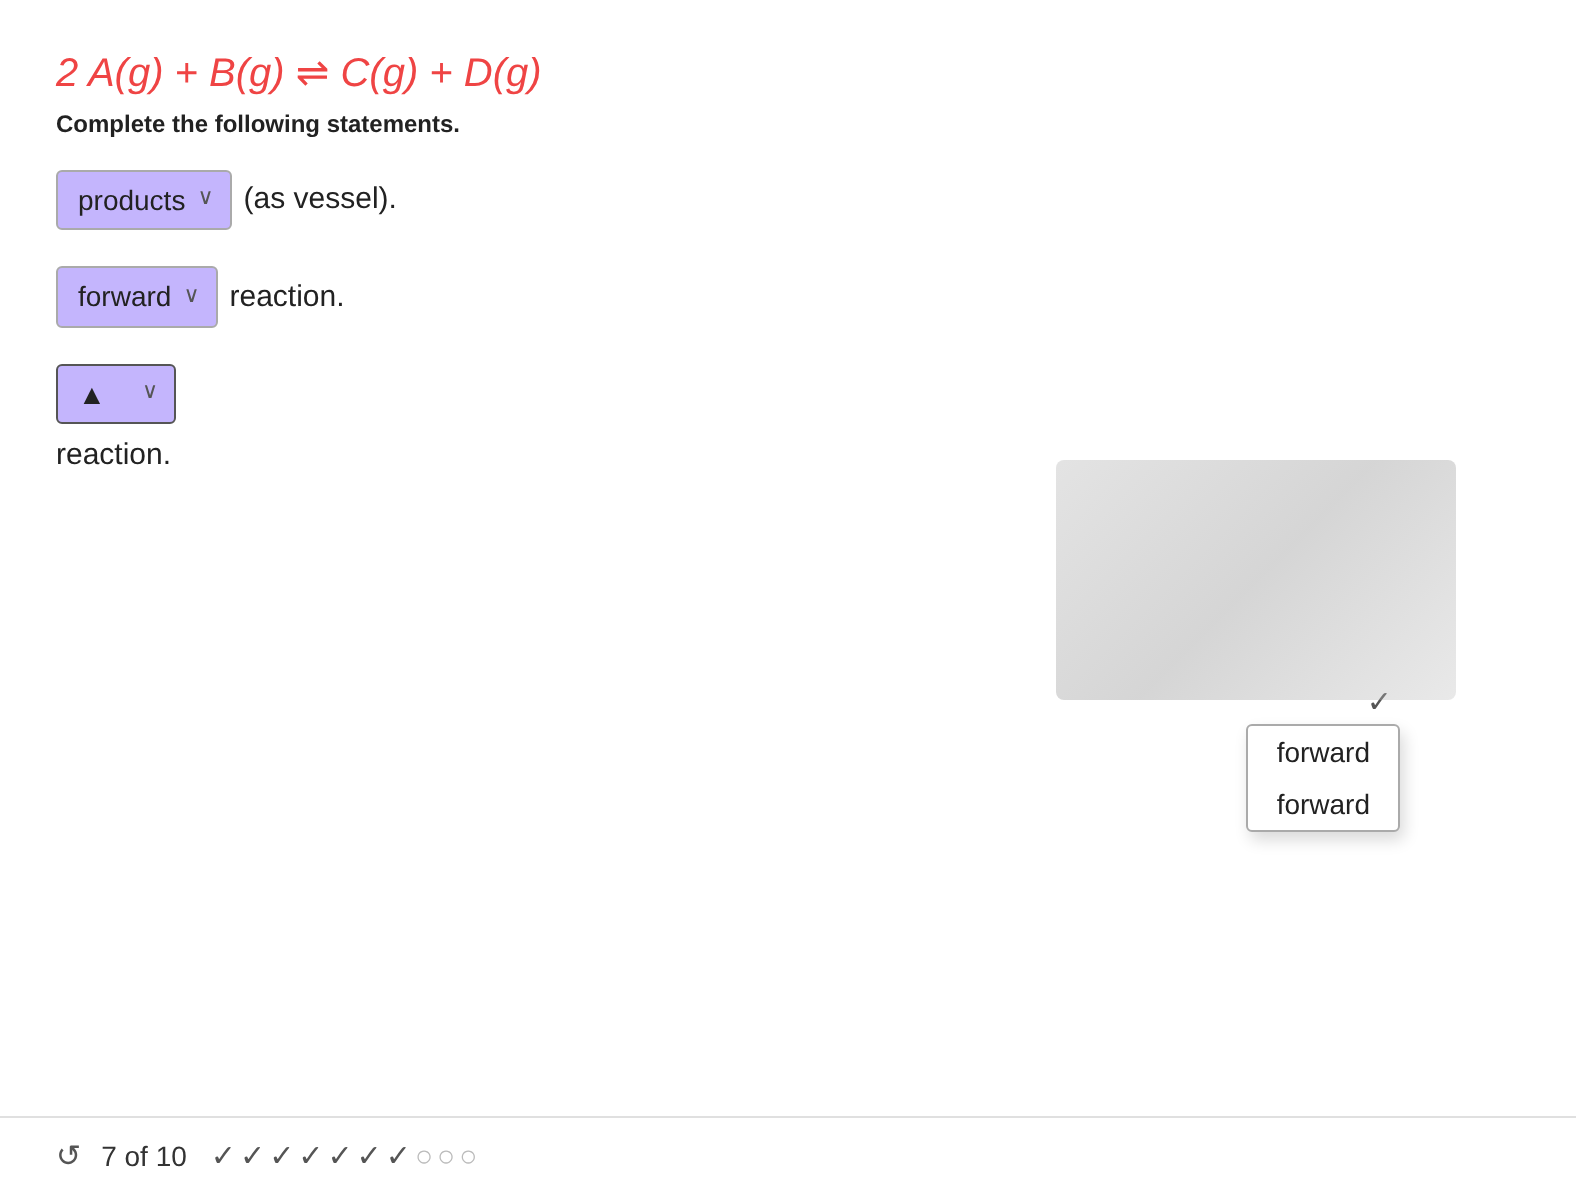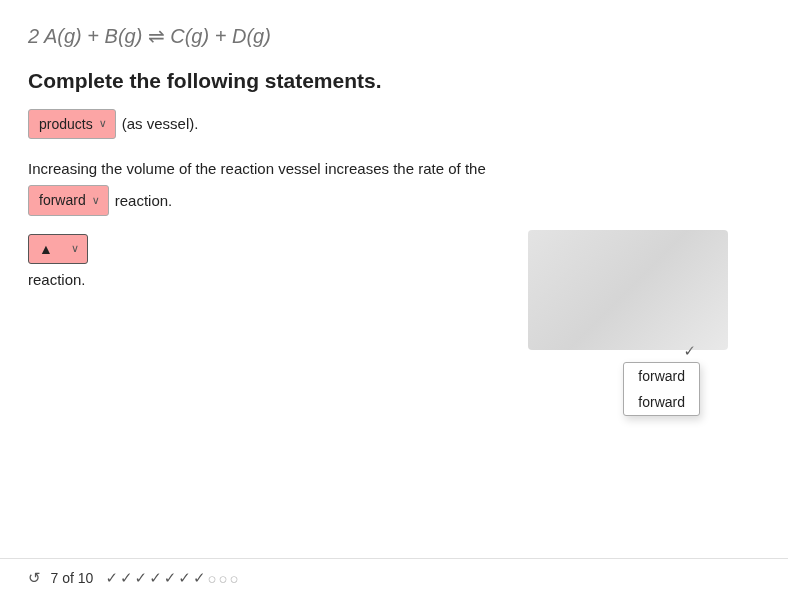--- a/index.html
+++ b/index.html
@@ -10,30 +10,30 @@
       height: 597px;
       position: relative;
       overflow: hidden;
     }
     .main-content {
       padding: 24px 28px 20px 28px;
       max-width: 700px;
     }
     .equation {
       font-size: 20px;
-      color: #737373;
-      margin-bottom: 21px;
+      color: #ef4444;
+      margin-bottom: 6px;
       font-style: italic;
     }
     .equation span {
       font-style: normal;
     }
     .bold-heading {
       font-weight: bold;
-      font-size: 21px;
+      font-size: 12px;
       color: #222;
       margin-bottom: 16px;
     }
     .statement-block {
       margin-bottom: 18px;
       font-size: 15px;
       color: #222;
       line-height: 1.6;
     }
     .statement-block .inline-row {
@@ -44,21 +44,21 @@
       margin-top: 4px;
     }
     .dropdown-box {
       display: inline-flex;
       align-items: center;
       border: 1.5px solid #aaa;
       border-radius: 3px;
       padding: 3px 8px 3px 10px;
       font-size: 14px;
       color: #222;
-      background: #fca5a5;
+      background: #c4b5fd;
       cursor: pointer;
       min-width: 80px;
       justify-content: space-between;
       gap: 6px;
     }
     .dropdown-box .chevron {
       font-size: 11px;
       color: #555;
     }
     
@@ -144,21 +144,20 @@
     <div class="inline-row">
       <div class="dropdown-box">
         <span>products</span>
         <span class="chevron">∨</span>
       </div>
       <span>(as vessel).</span>
     </div>
   </div>
 
   <div class="statement-block">
-    <span>Increasing the volume of the reaction vessel increases the rate of the</span>
     <div class="inline-row">
       <div class="dropdown-box">
         <span>forward</span>
         <span class="chevron">∨</span>
       </div>
       <span>reaction.</span>
     </div>
   </div>
 
   <div class="statement-block">

